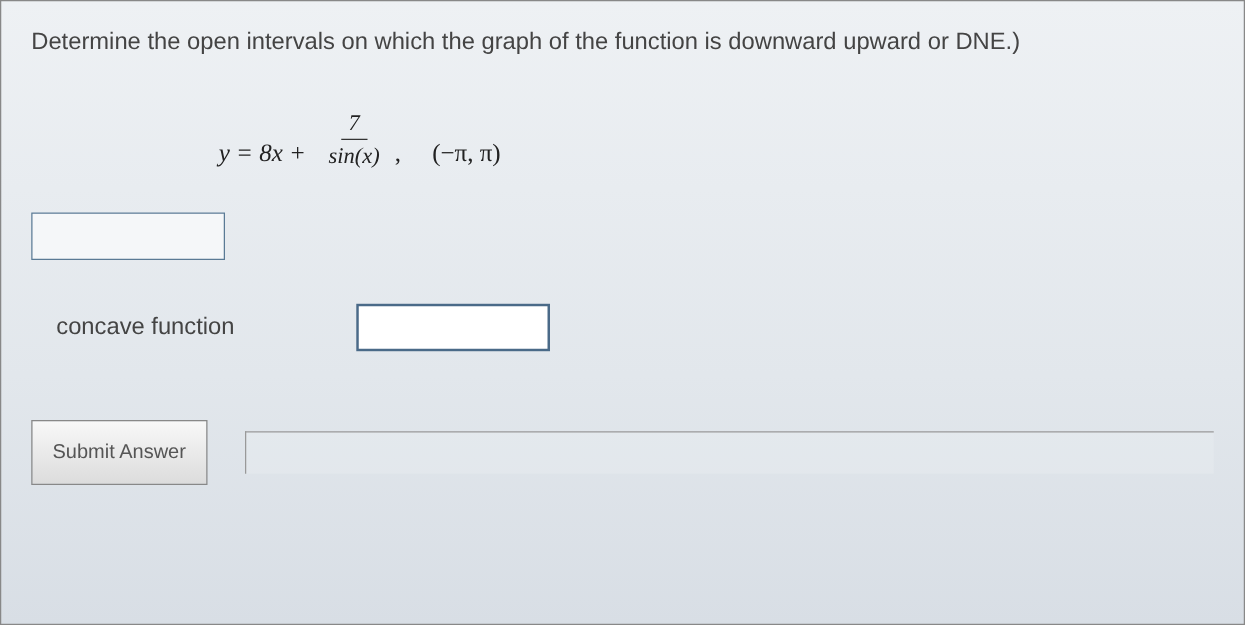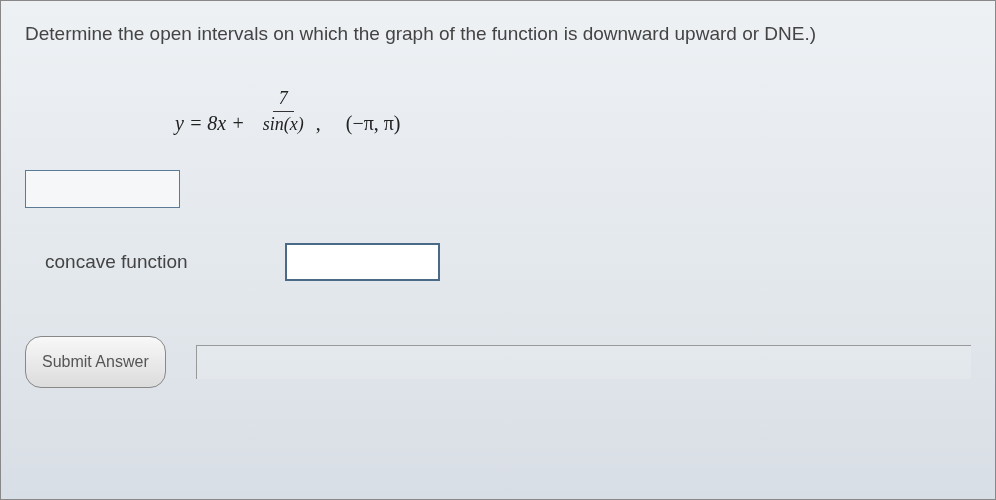--- a/index.html
+++ b/index.html
@@ -88,21 +88,21 @@
       background: #fff;
     }
     .submit-row {
       margin-top: 55px;
       display: flex;
       align-items: center;
     }
     .submit-btn {
       background: linear-gradient(to bottom, #f8f8f8, #dcdcdc);
       border: 1px solid #888;
-      border-radius: 16px;
+      border-radius: 0;
       padding: 16px 16px;
       font-size: 16px;
       color: #555;
       cursor: pointer;
       font-family: Arial, sans-serif;
     }
     .result-box {
       flex: 1;
       height: 34px;
       border-top: 1px solid #999;

